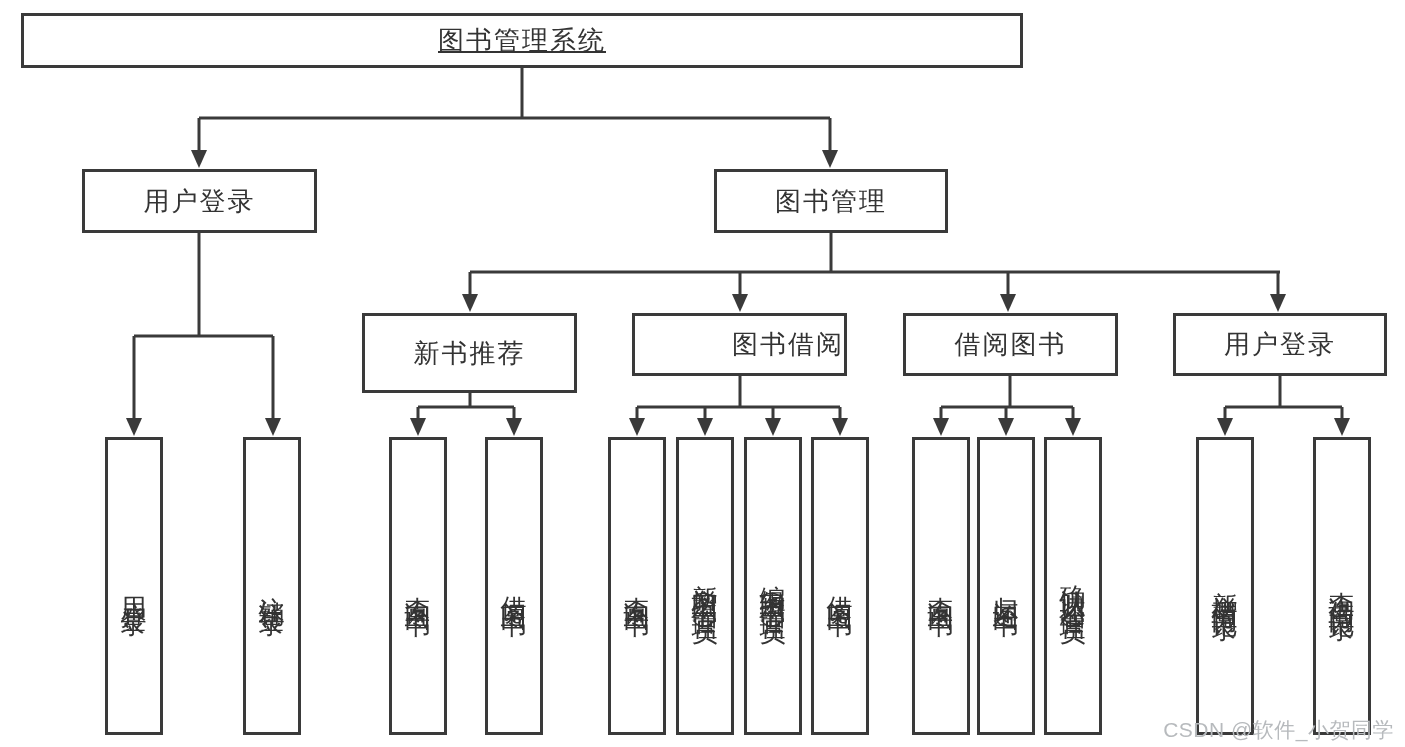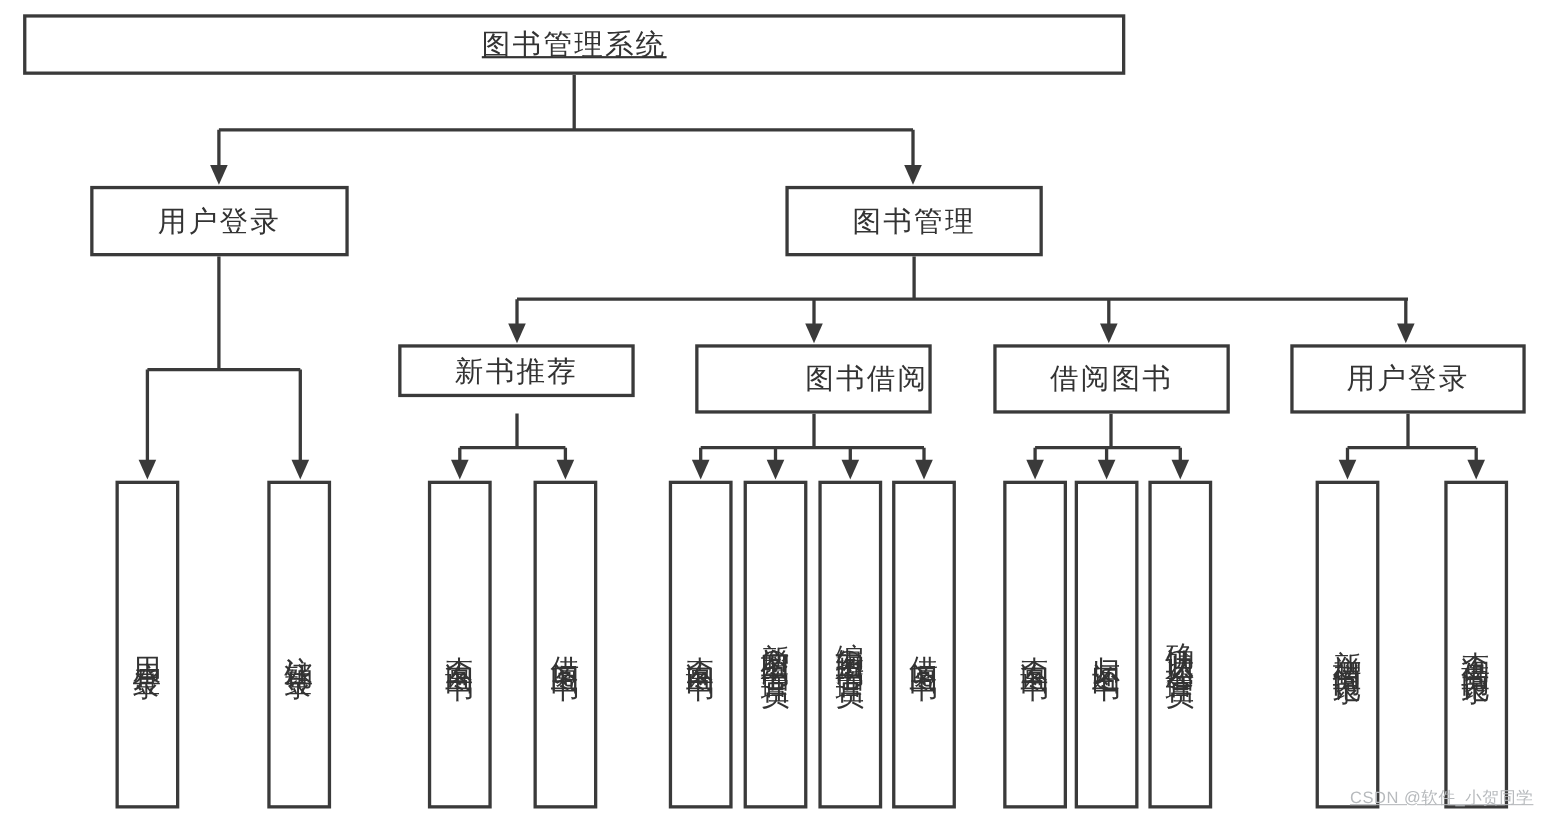--- a/index.html
+++ b/index.html
@@ -65,26 +65,25 @@
     font-size: 26px;
     letter-spacing: 5px;
     line-height: 1;
     white-space: nowrap;
     color: var(--text, #333333);
   }
   .watermark {
     position: absolute;
     top: 716px;
     right: 11px;
-    font-size: 15px;
+    font-size: 21px;
     letter-spacing: 0.5px;
     color: var(--wm, #b7babd);
     white-space: nowrap;
     z-index: 5;
-    text-decoration: underline;
   }
 </style>
 </head>
 <body>
 
 <div class="stage">
 
   <svg class="connectors" viewBox="0 0 1405 747" xmlns="http://www.w3.org/2000/svg">
     <path d="M522 68V118 M199 118H830 M199 118V153 M830 118V153
              M199 233V336 M134 336H273 M134 336V420 M273 336V420
@@ -118,21 +117,21 @@
     <span class="hlabel">图书管理系统</span>
   </div>
 
   <div class="node" style="left:82px; top:169px; width:235px; height:64px;">
     <span class="hlabel">用户登录</span>
   </div>
   <div class="node" style="left:714px; top:169px; width:234px; height:64px;">
     <span class="hlabel">图书管理</span>
   </div>
 
-  <div class="node" style="left:362px; top:313px; width:215px; height:48px;">
+  <div class="node" style="left:362px; top:313px; width:215px; height:80px;">
     <span class="hlabel">新书推荐</span>
   </div>
   <div class="node" style="left:632px; top:313px; width:215px; height:63px;justify-content:flex-end;">
     <span class="hlabel">图书借阅</span>
   </div>
   <div class="node" style="left:903px; top:313px; width:215px; height:63px;">
     <span class="hlabel">借阅图书</span>
   </div>
   <div class="node" style="left:1173px; top:313px; width:214px; height:63px;">
     <span class="hlabel">用户登录</span>

